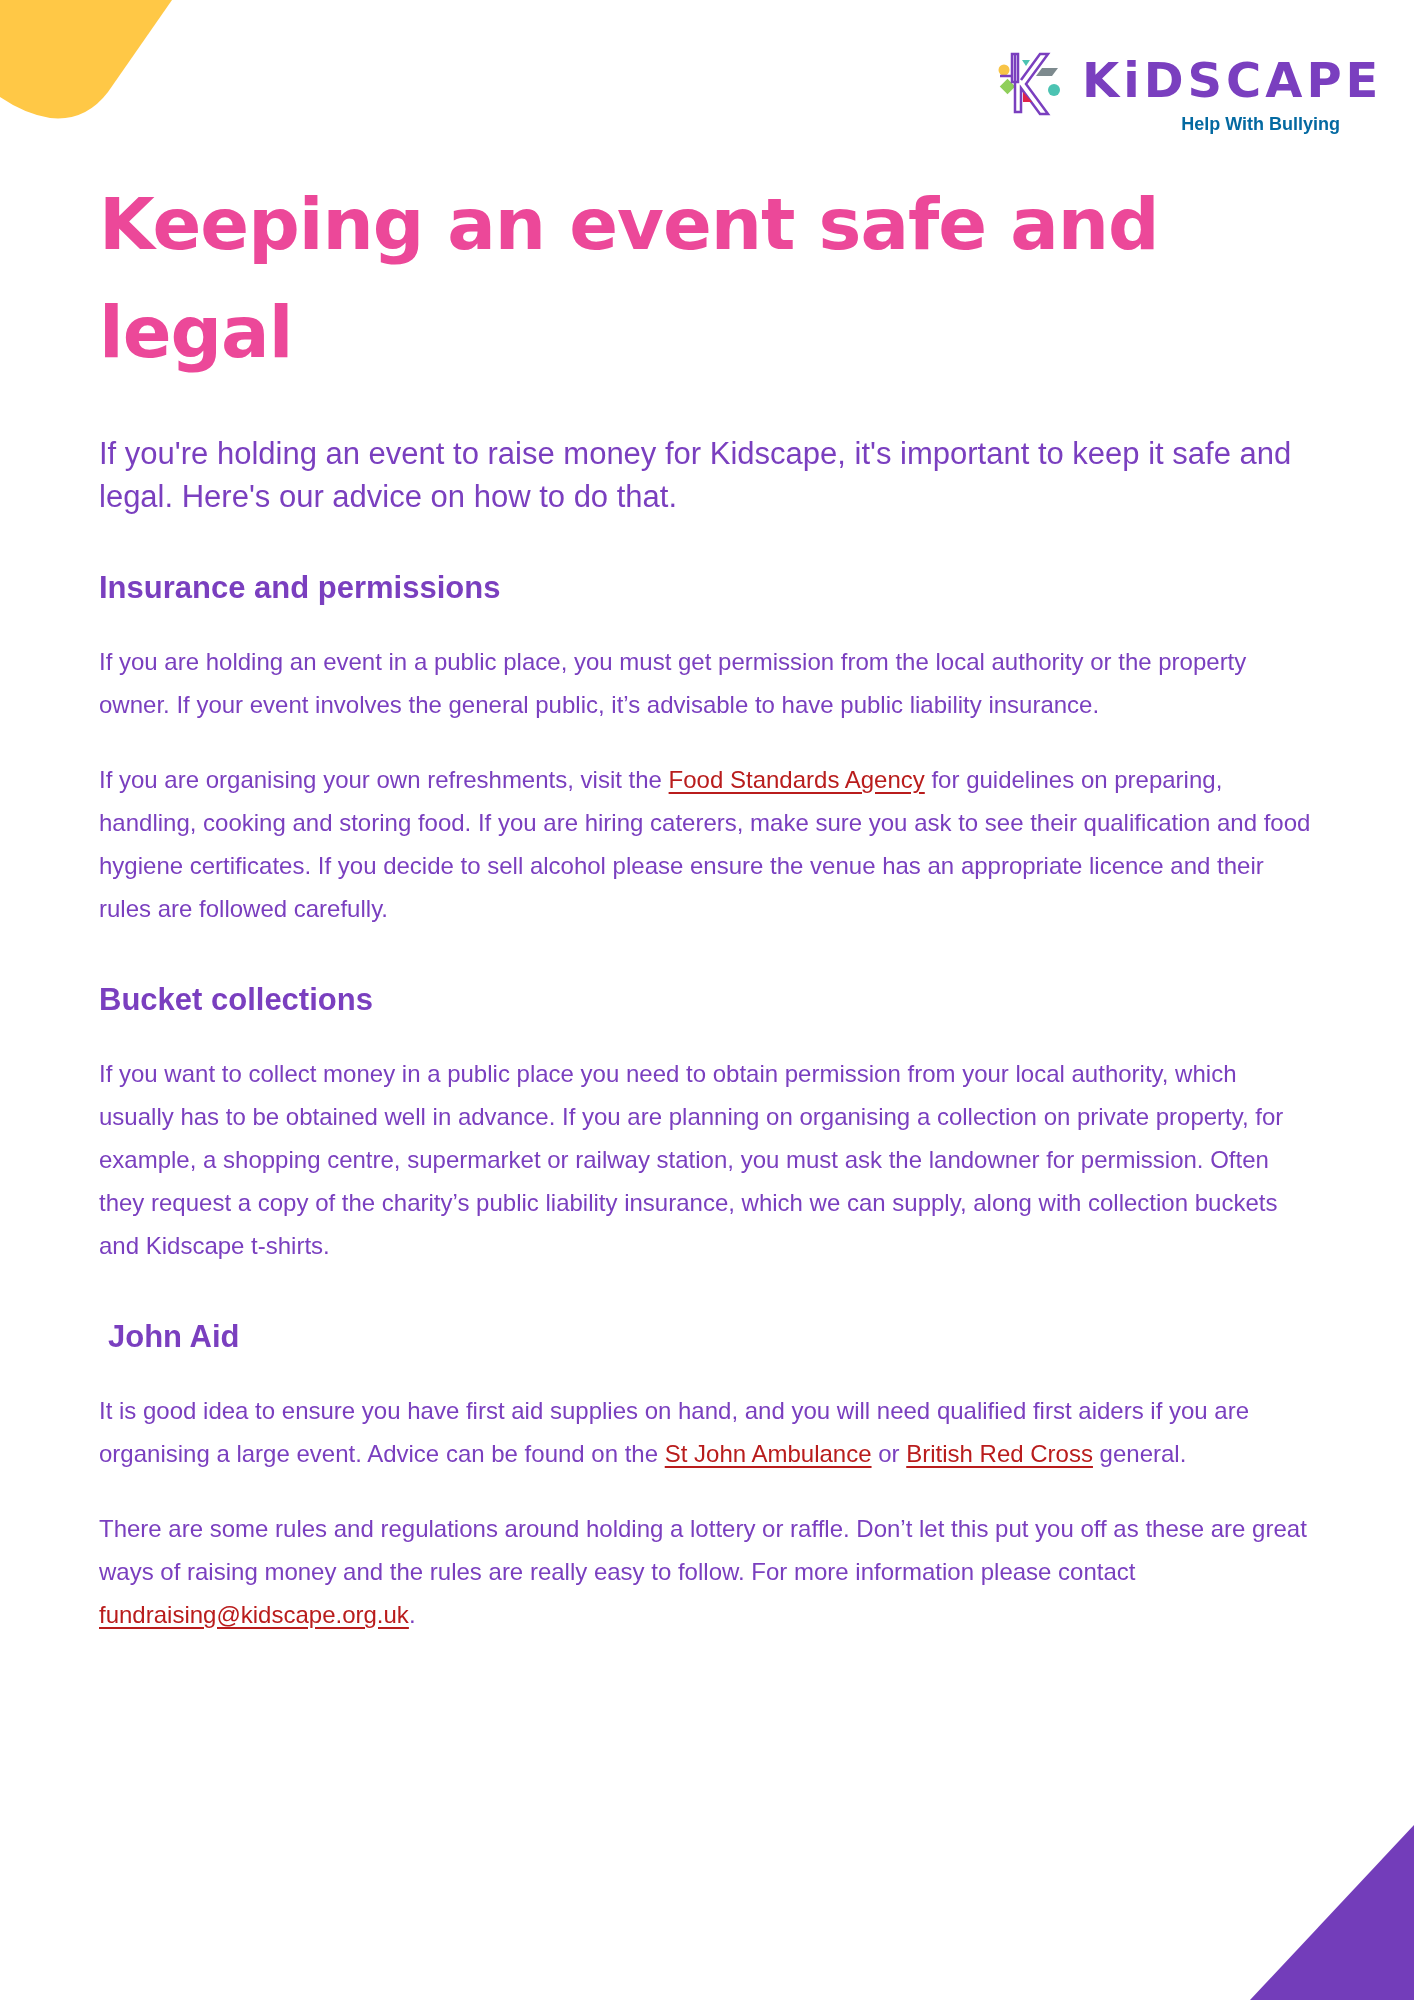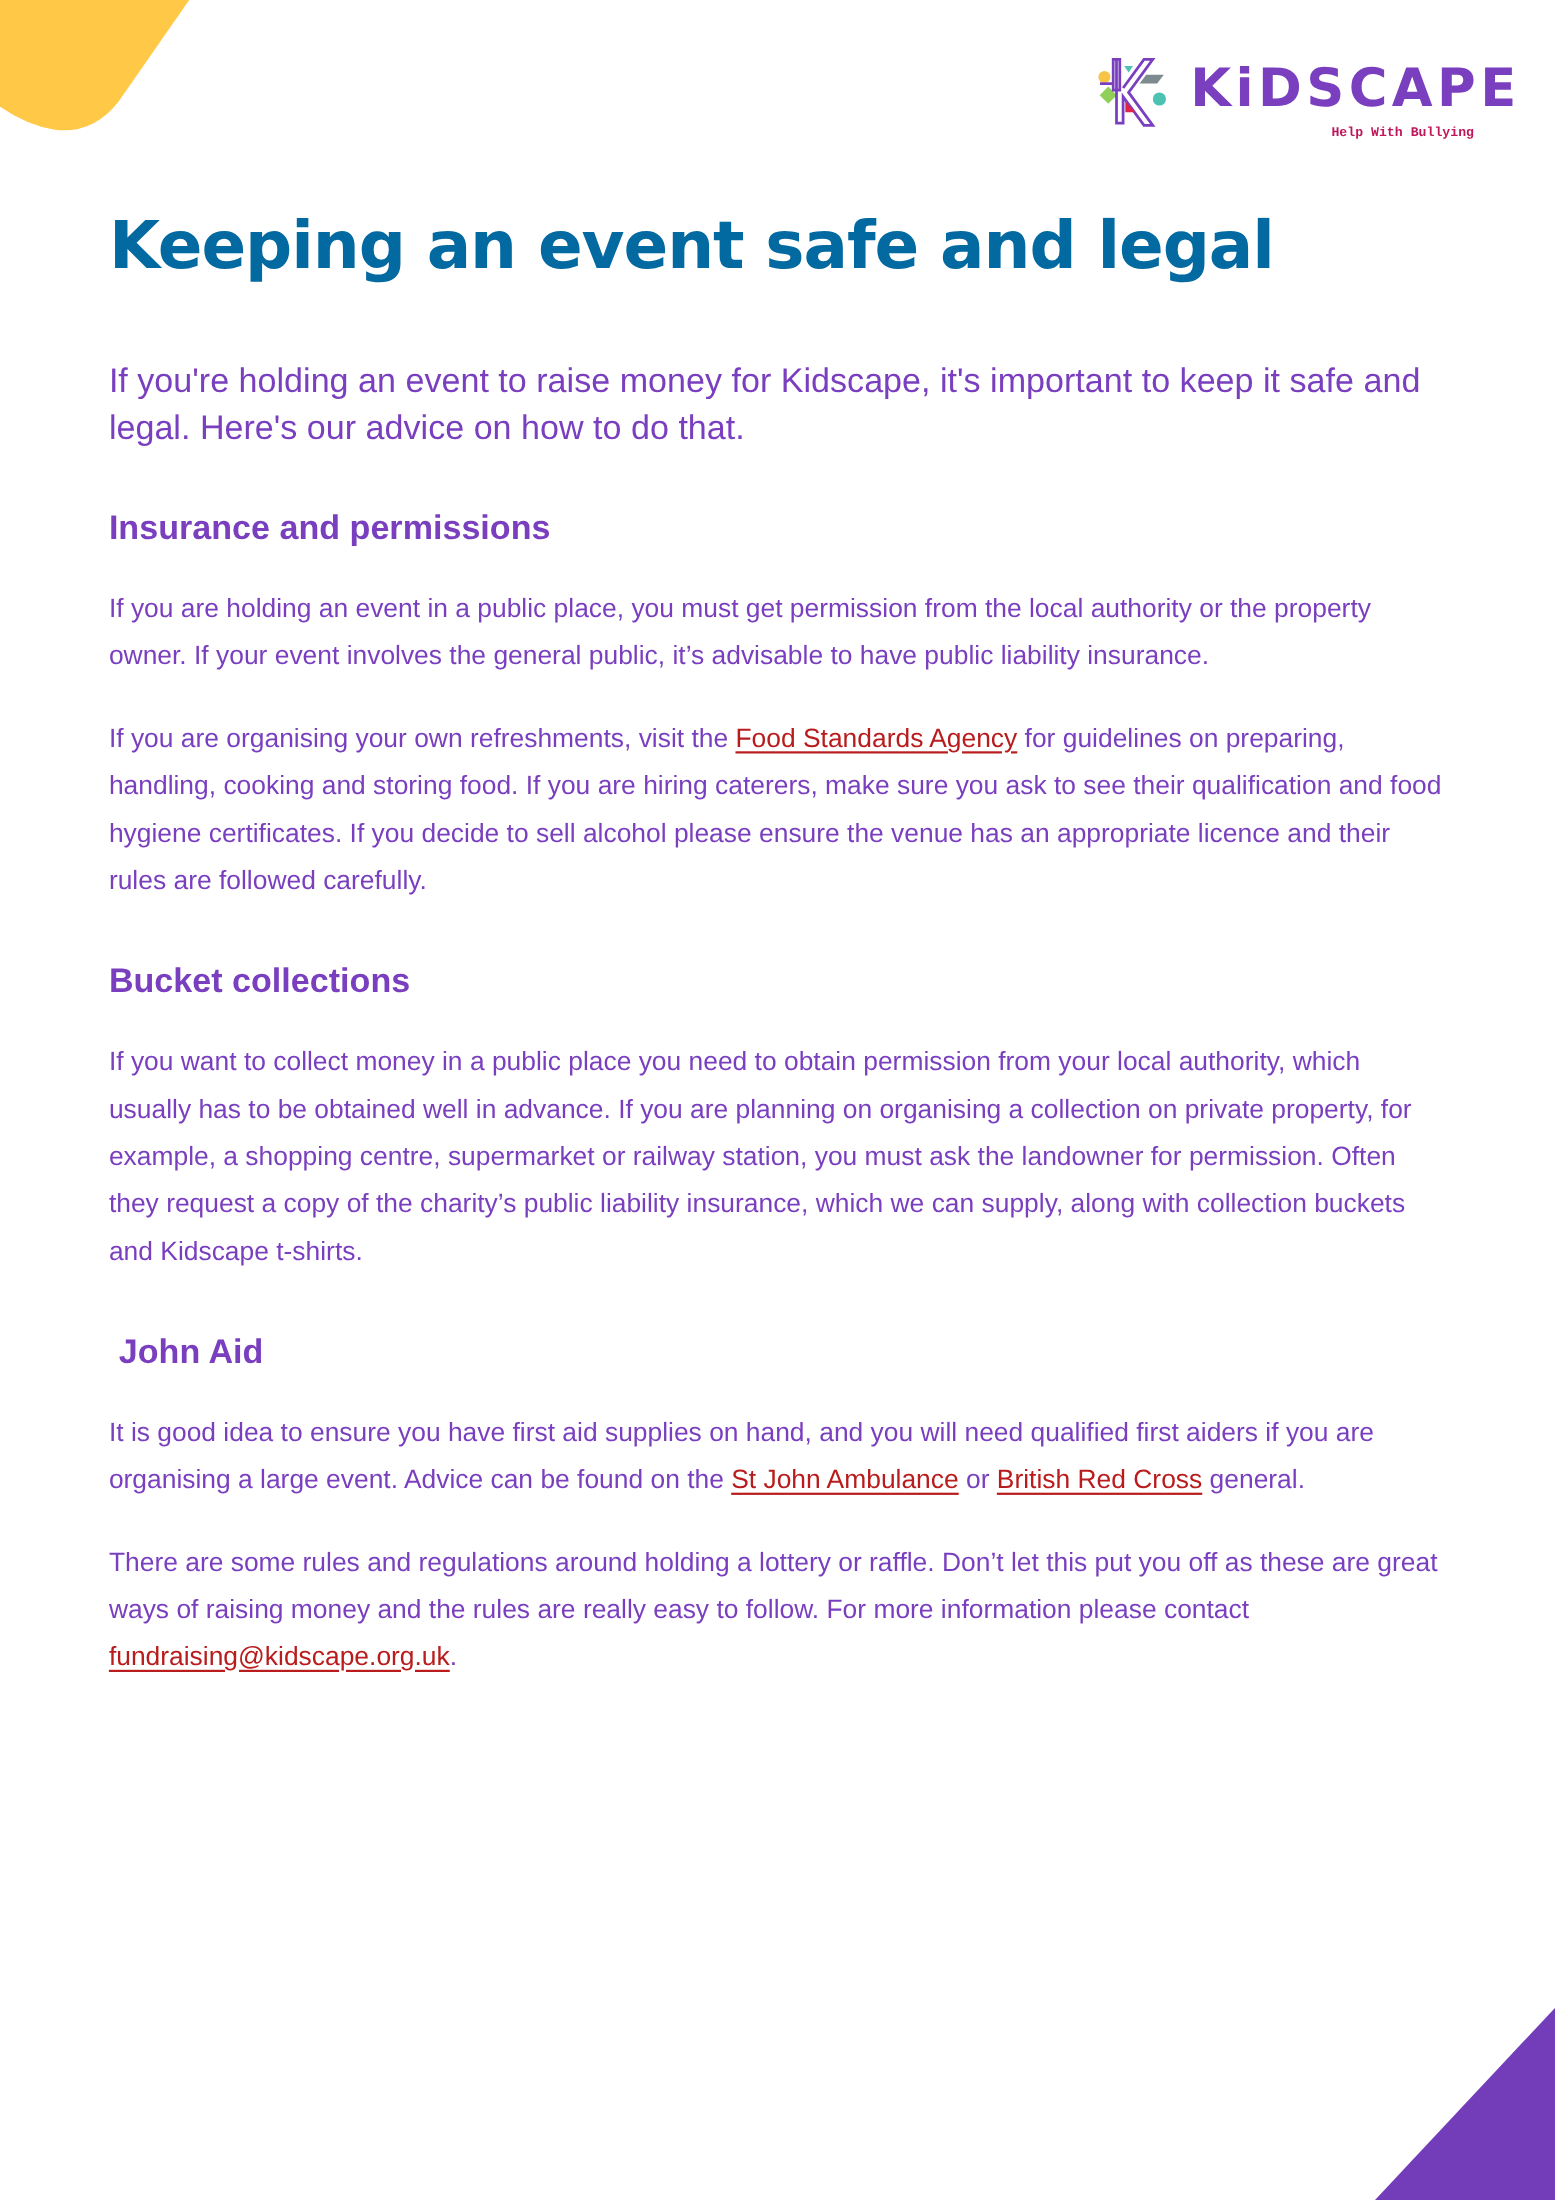--- a/index.html
+++ b/index.html
@@ -52,37 +52,37 @@
       color: #7a3fbf;
       letter-spacing: 4px;
       font-family: "DejaVu Sans", sans-serif;
       line-height: 52px;
       text-align: right;
     }
     .logo-tag {
       position: absolute;
       right: 4px;
       top: 66px;
-      font-size: 12px;
+      font-size: 18px;
       font-weight: bold;
-      color: #be185d;
-      font-family: Liberation Mono, monospace;
+      color: #0369a1;
+      font-family: Liberation Sans, sans-serif;
     }
     .content {
       position: absolute;
       left: 99px;
       top: 170px;
       width: 1230px;
     }
     h1 {
       margin: 0;
-      font-size: 60px;
+      font-size: 72px;
       line-height: 108px;
       font-weight: bold;
-      color: #0369a1;
+      color: #ec4899;
       font-family: "DejaVu Sans", sans-serif;
       letter-spacing: -1px;
     }
     .intro {
       margin: 46px 0 0 0;
       font-size: 31px;
       line-height: 43px;
     }
     .section-heading {
       margin: 50px 0 0 0;

